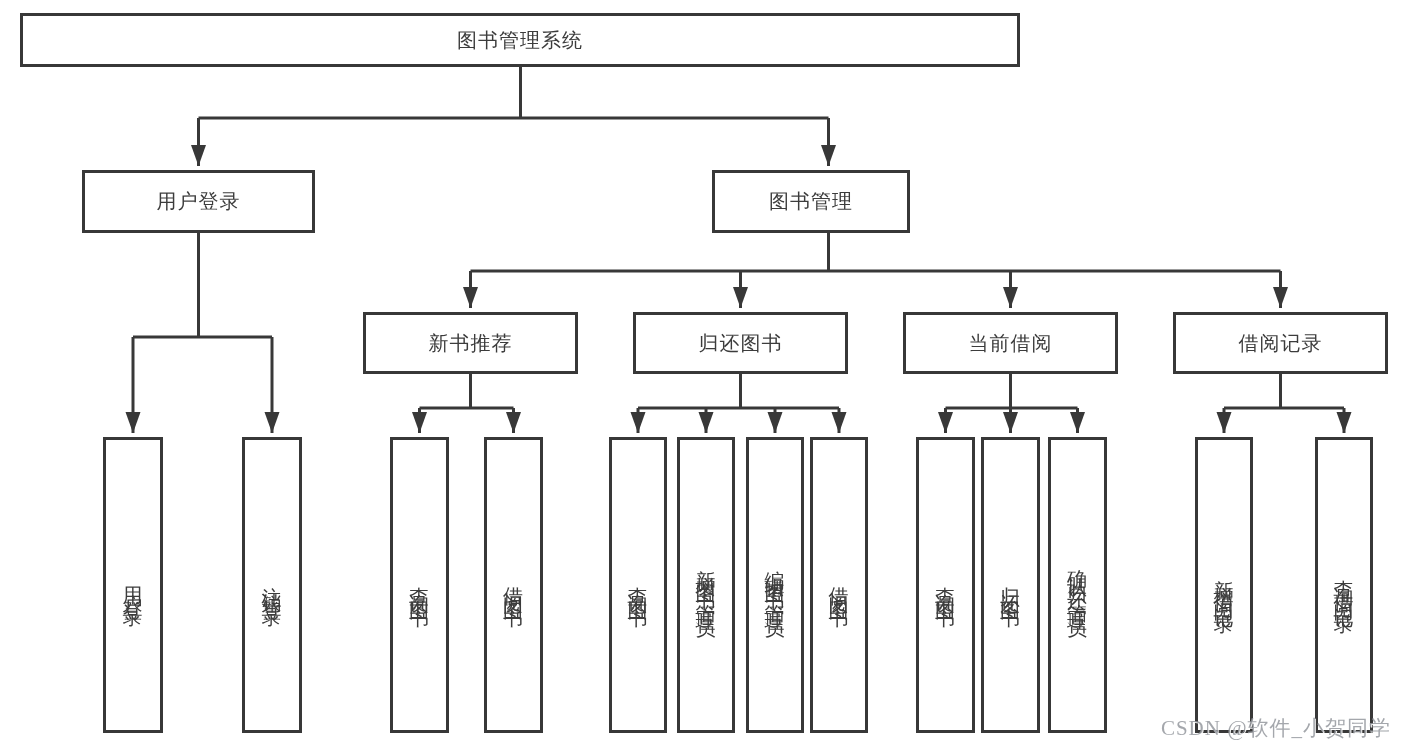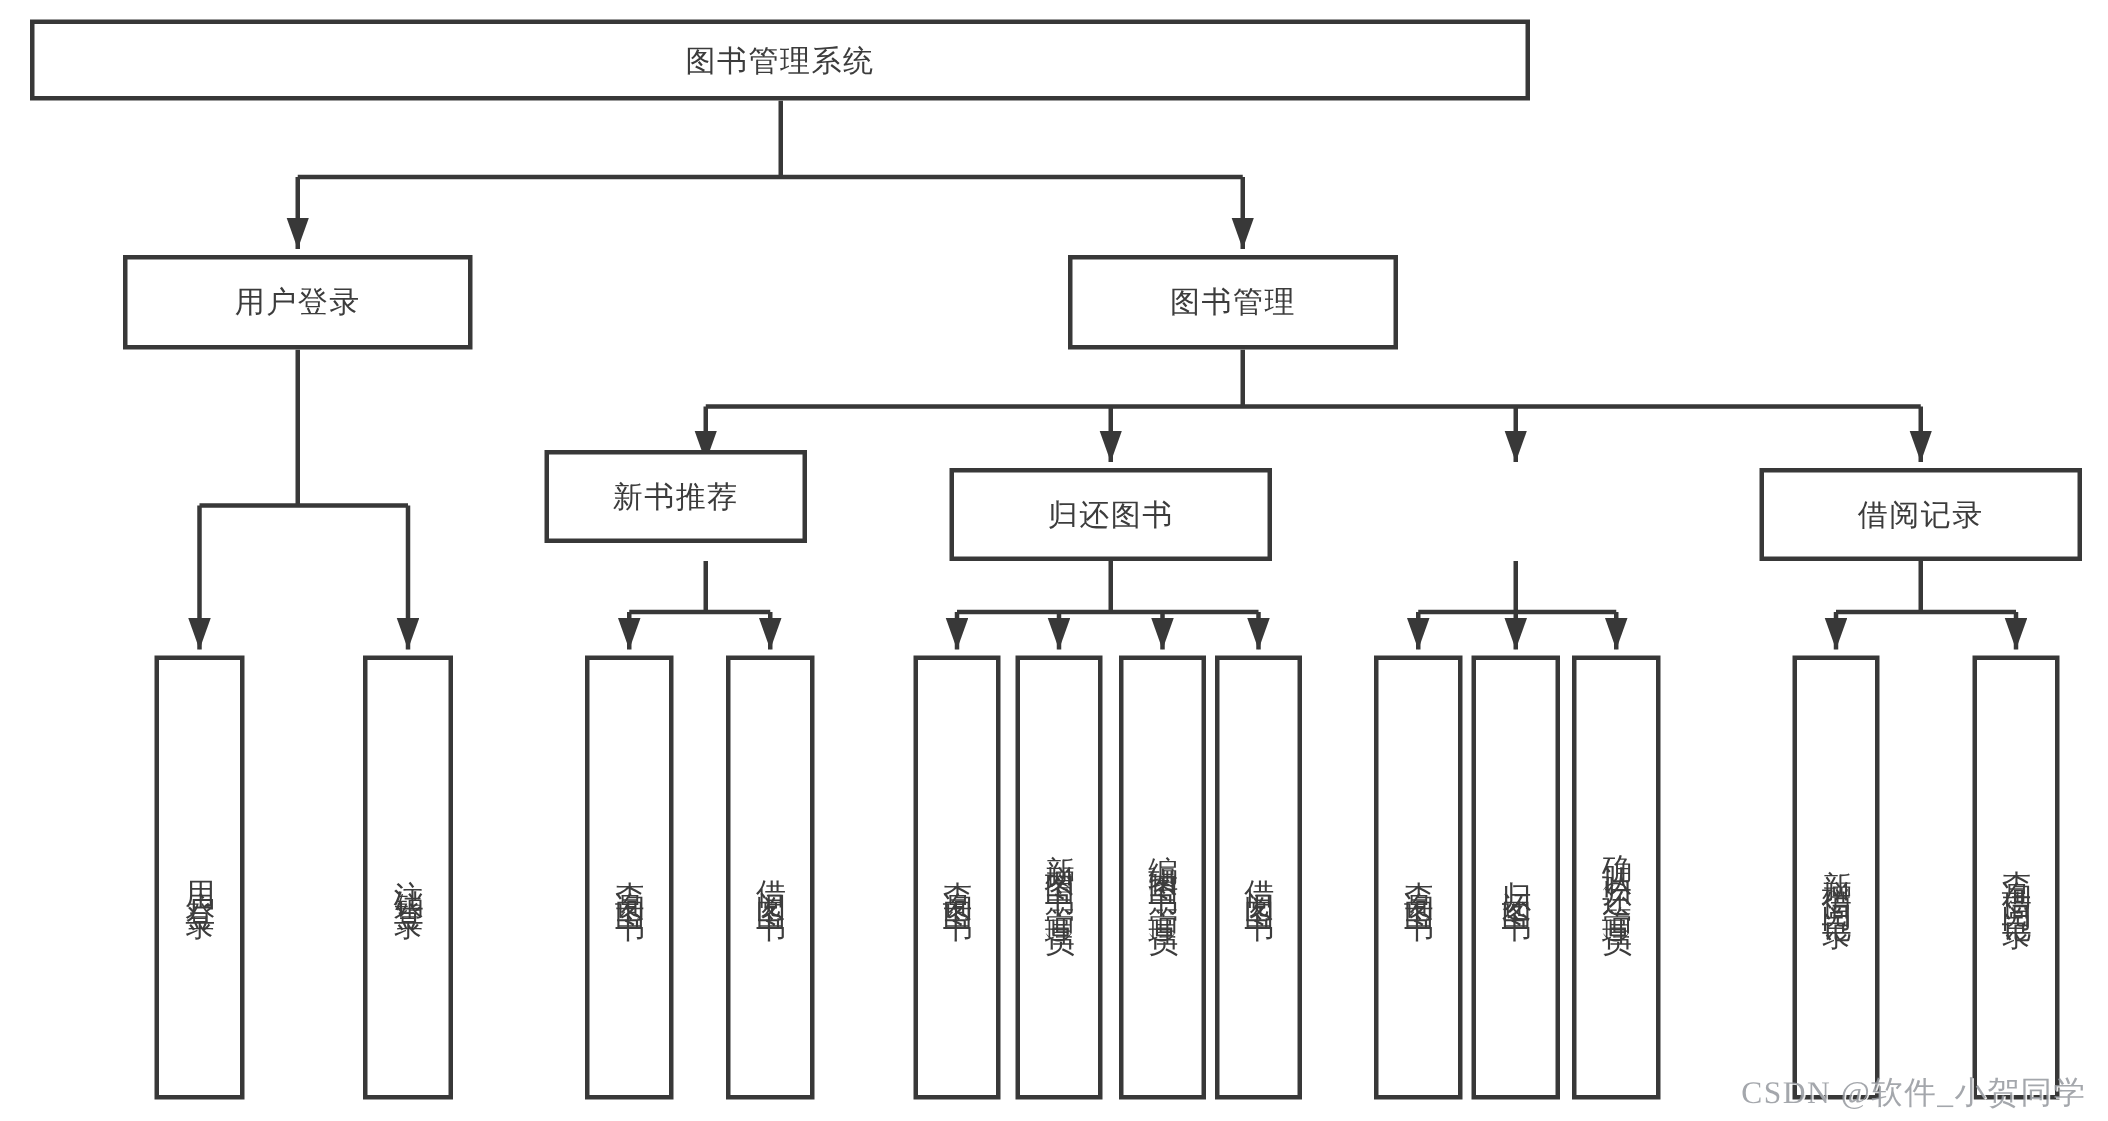--- a/index.html
+++ b/index.html
@@ -78,29 +78,32 @@
     </g>
   </svg>
 
   <div class="box h-box" style="left:20px; top:13px; width:1000px; height:54px;">
     <span>图书管理系统</span>
   </div>
 
   <div class="box h-box" style="left:82px; top:170px; width:233px; height:63px;">
     <span>用户登录</span>
   </div>
-  <div class="box h-box" style="left:712px; top:170px; width:220px; height:63px;">
+  <div class="box h-box" style="left:712px; top:170px; width:198px; height:63px;">
     <span>图书管理</span>
   </div>
 
-  <div class="box h-box" style="left:363px; top:300px; width:175px; height:62px;">
+  <div class="box h-box" style="left:363px; top:312px; width:215px; height:62px;">
     <span>新书推荐</span>
   </div>
   <div class="box h-box" style="left:633px; top:312px; width:215px; height:62px;">
     <span>归还图书</span>
+  </div>
+  <div class="box h-box" style="left:903px; top:312px; width:215px; height:62px;">
+    <span>当前借阅</span>
   </div>
   <div class="box h-box" style="left:1173px; top:312px; width:215px; height:62px;">
     <span>借阅记录</span>
   </div>
 
   <div class="box v-box" style="left:103px; top:437px; width:60px; height:296px;">
     <span class="v-label">用户登录</span>
   </div>
   <div class="box v-box" style="left:242px; top:437px; width:60px; height:296px;">
     <span class="v-label">注销登录</span>

